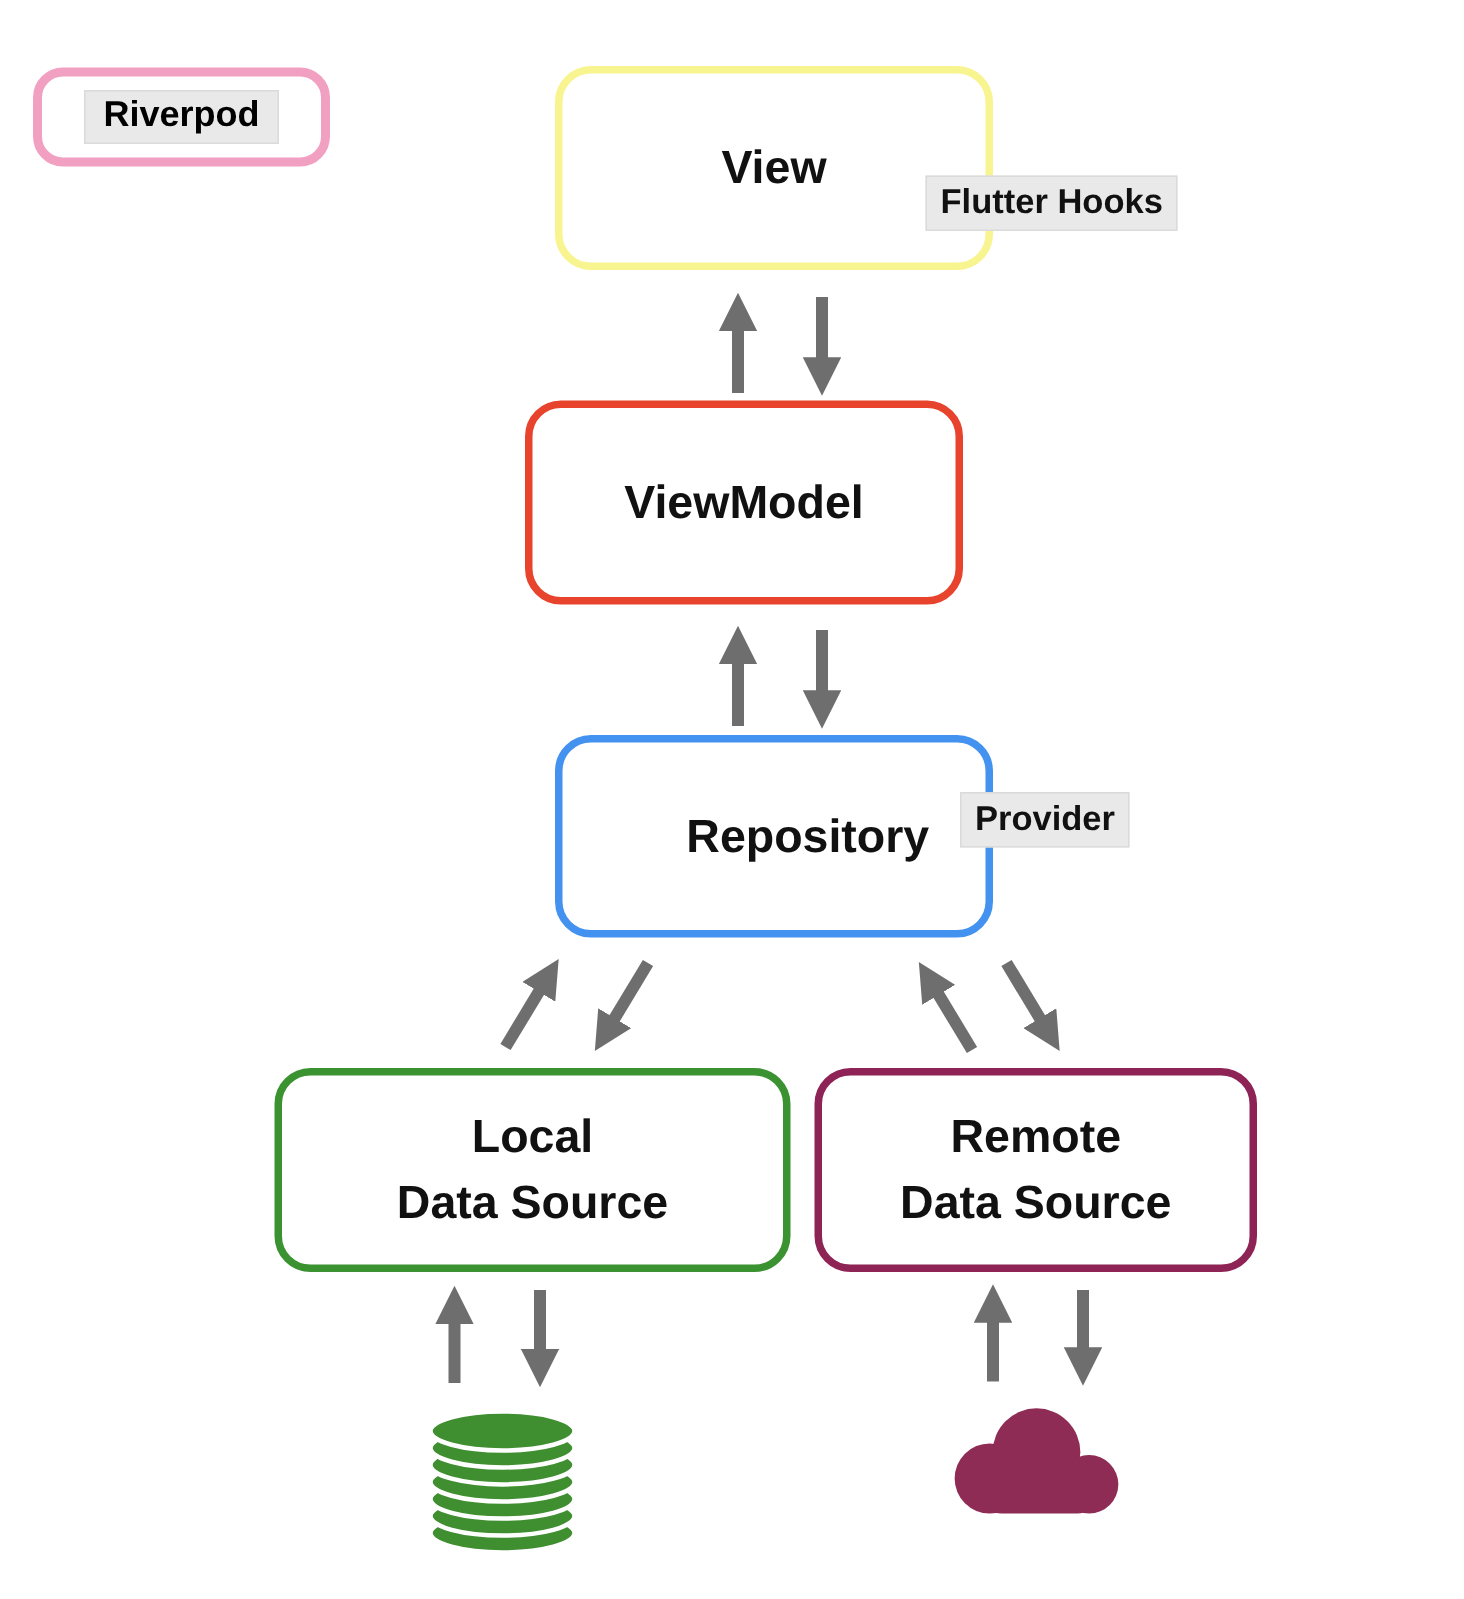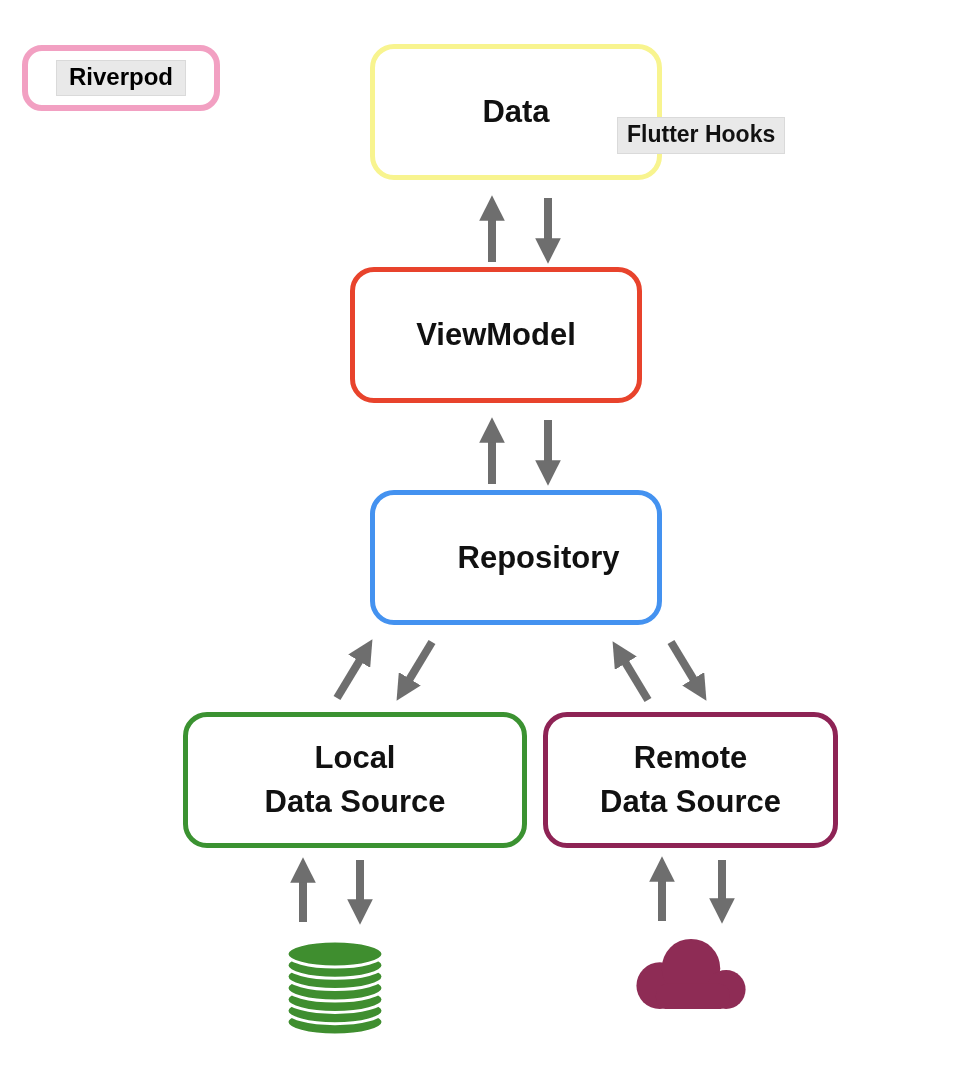--- a/index.html
+++ b/index.html
@@ -88,31 +88,32 @@
 </head>
 <body>
 
 <div class="canvas">
 
   <div class="badge">
     <span class="badge-label">Riverpod</span>
   </div>
 
   <div class="node box-view">
-    <div class="node-title">Data</div>
+    <div class="node-title">View</div>
   </div>
   <div class="tag tag-flutter-hooks">Flutter Hooks</div>
 
   <div class="node box-viewmodel">
     <div class="node-title">ViewModel</div>
   </div>
 
   <div class="node box-repository">
     <div class="node-title">Repository</div>
   </div>
+  <div class="tag tag-provider">Provider</div>
 
   <div class="node box-local">
     <div class="node-title">Local</div>
     <div class="node-title">Data Source</div>
   </div>
 
   <div class="node box-remote">
     <div class="node-title">Remote</div>
     <div class="node-title">Data Source</div>
   </div>

